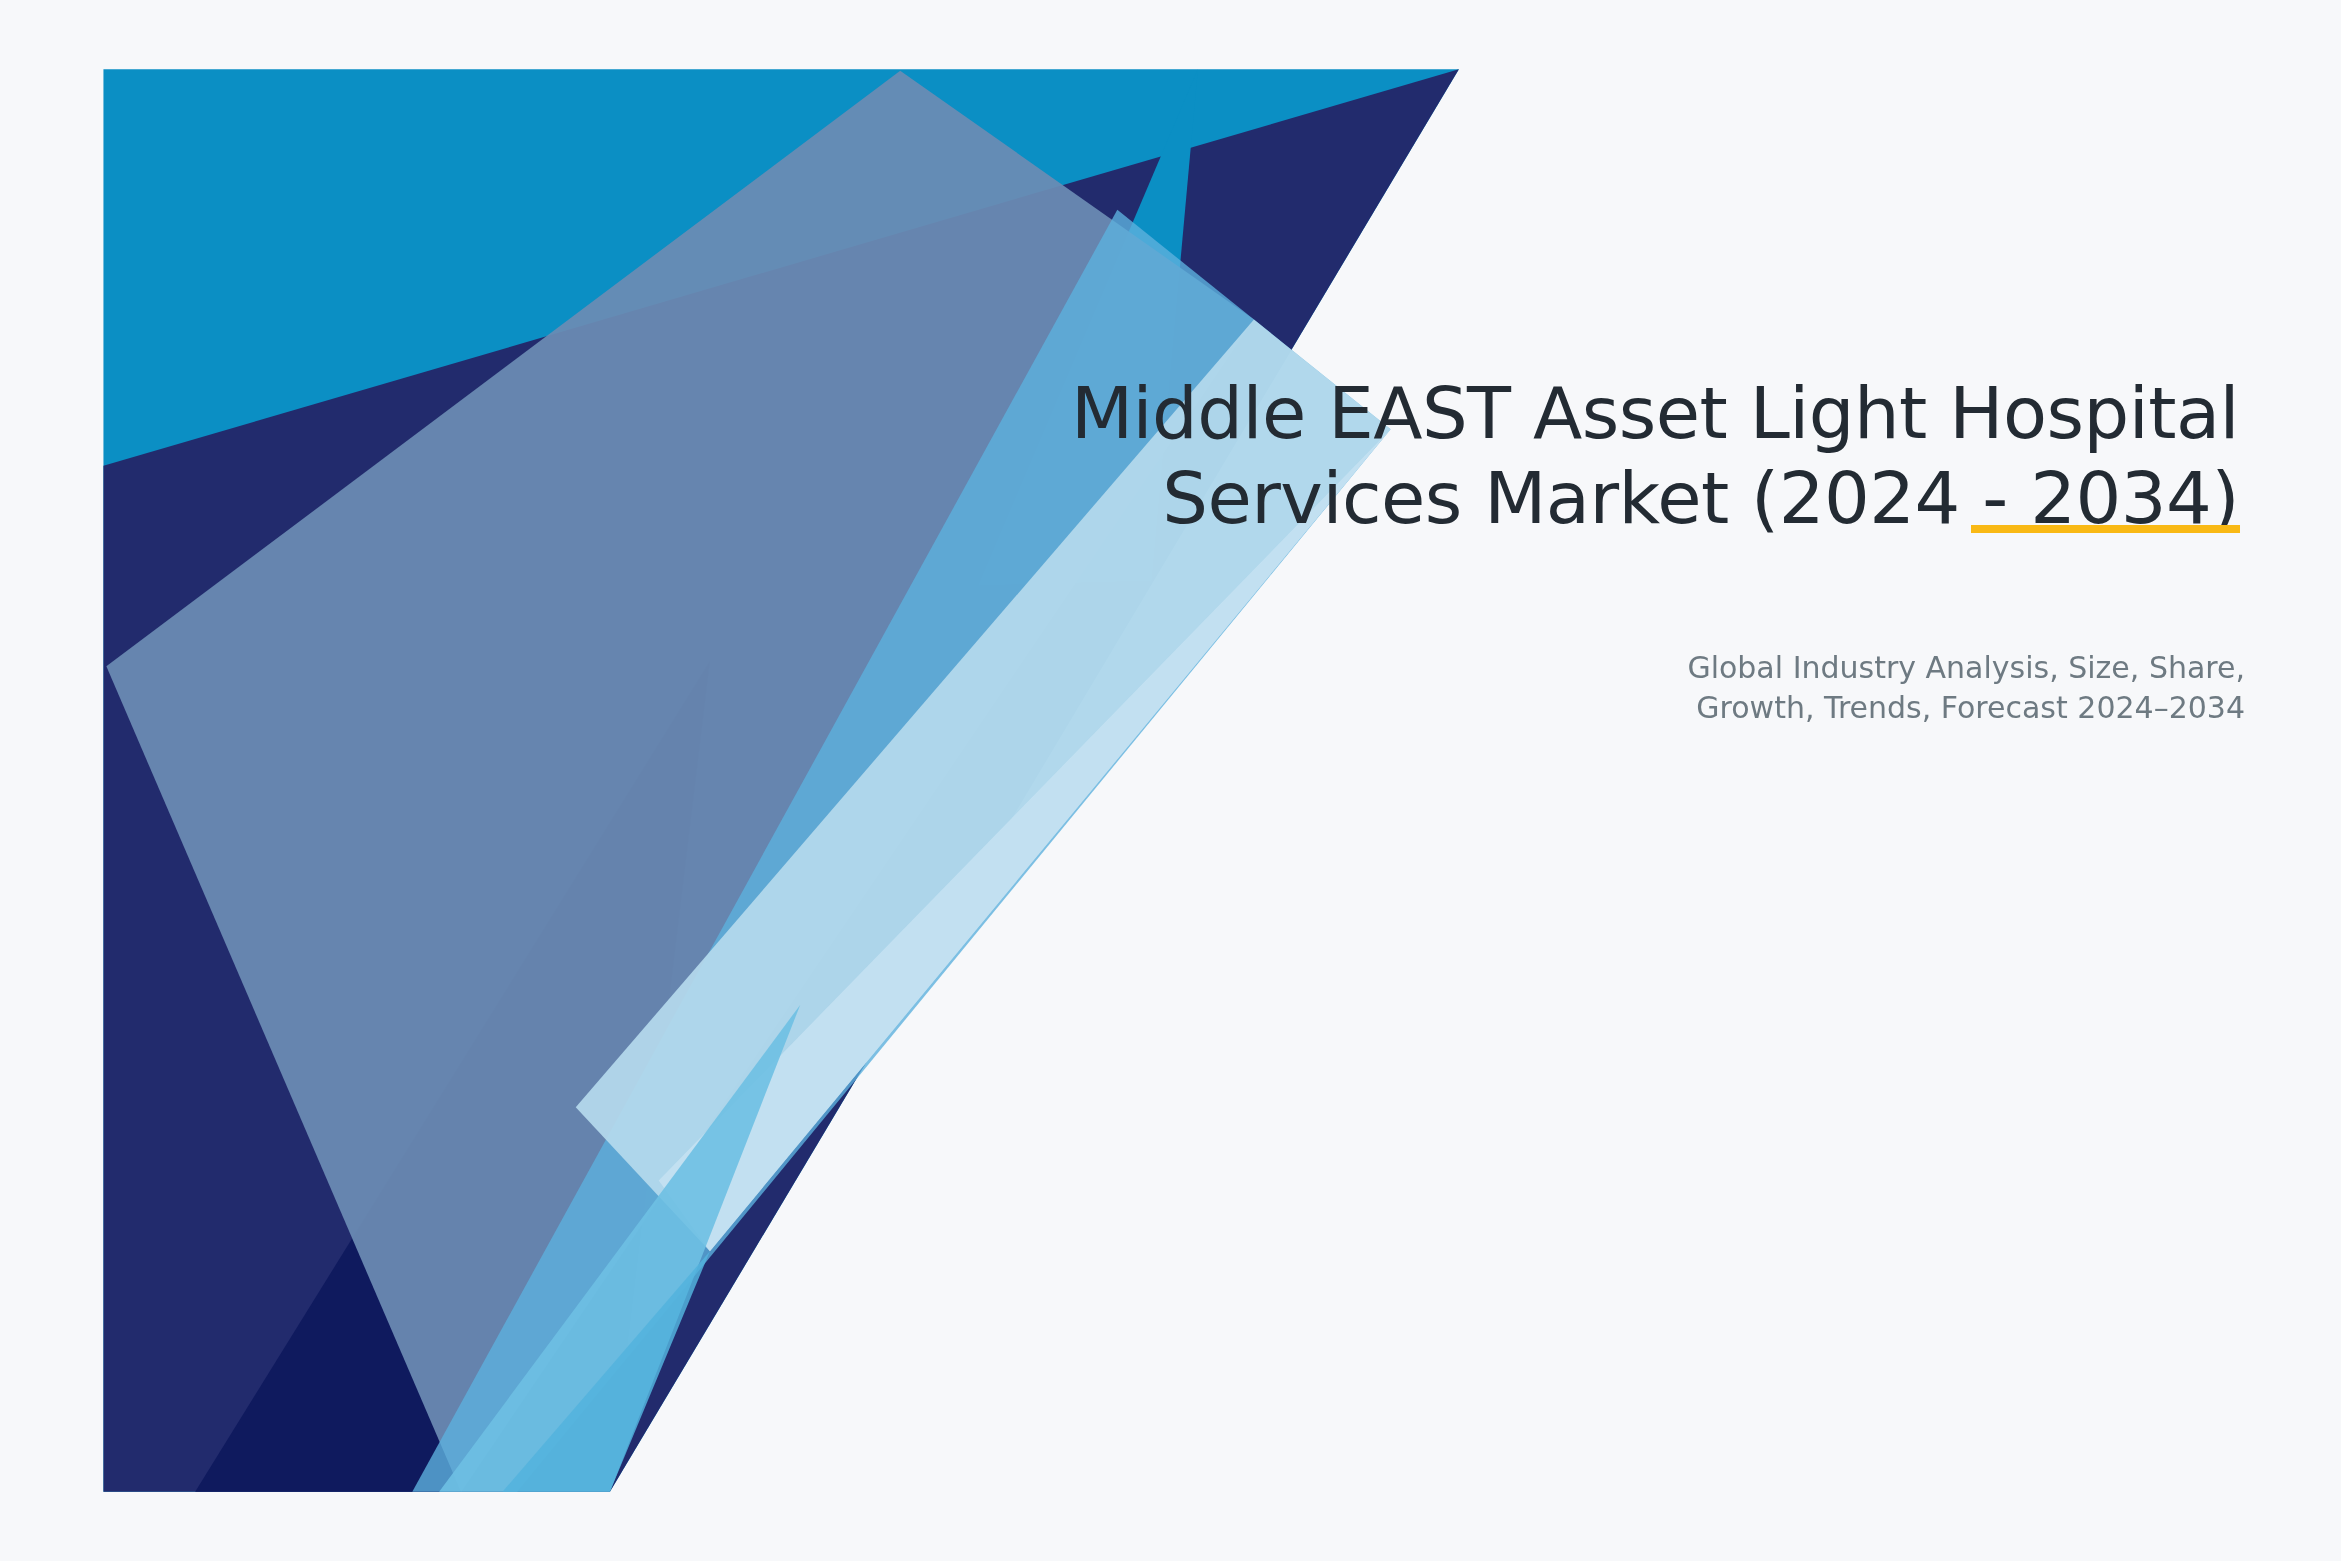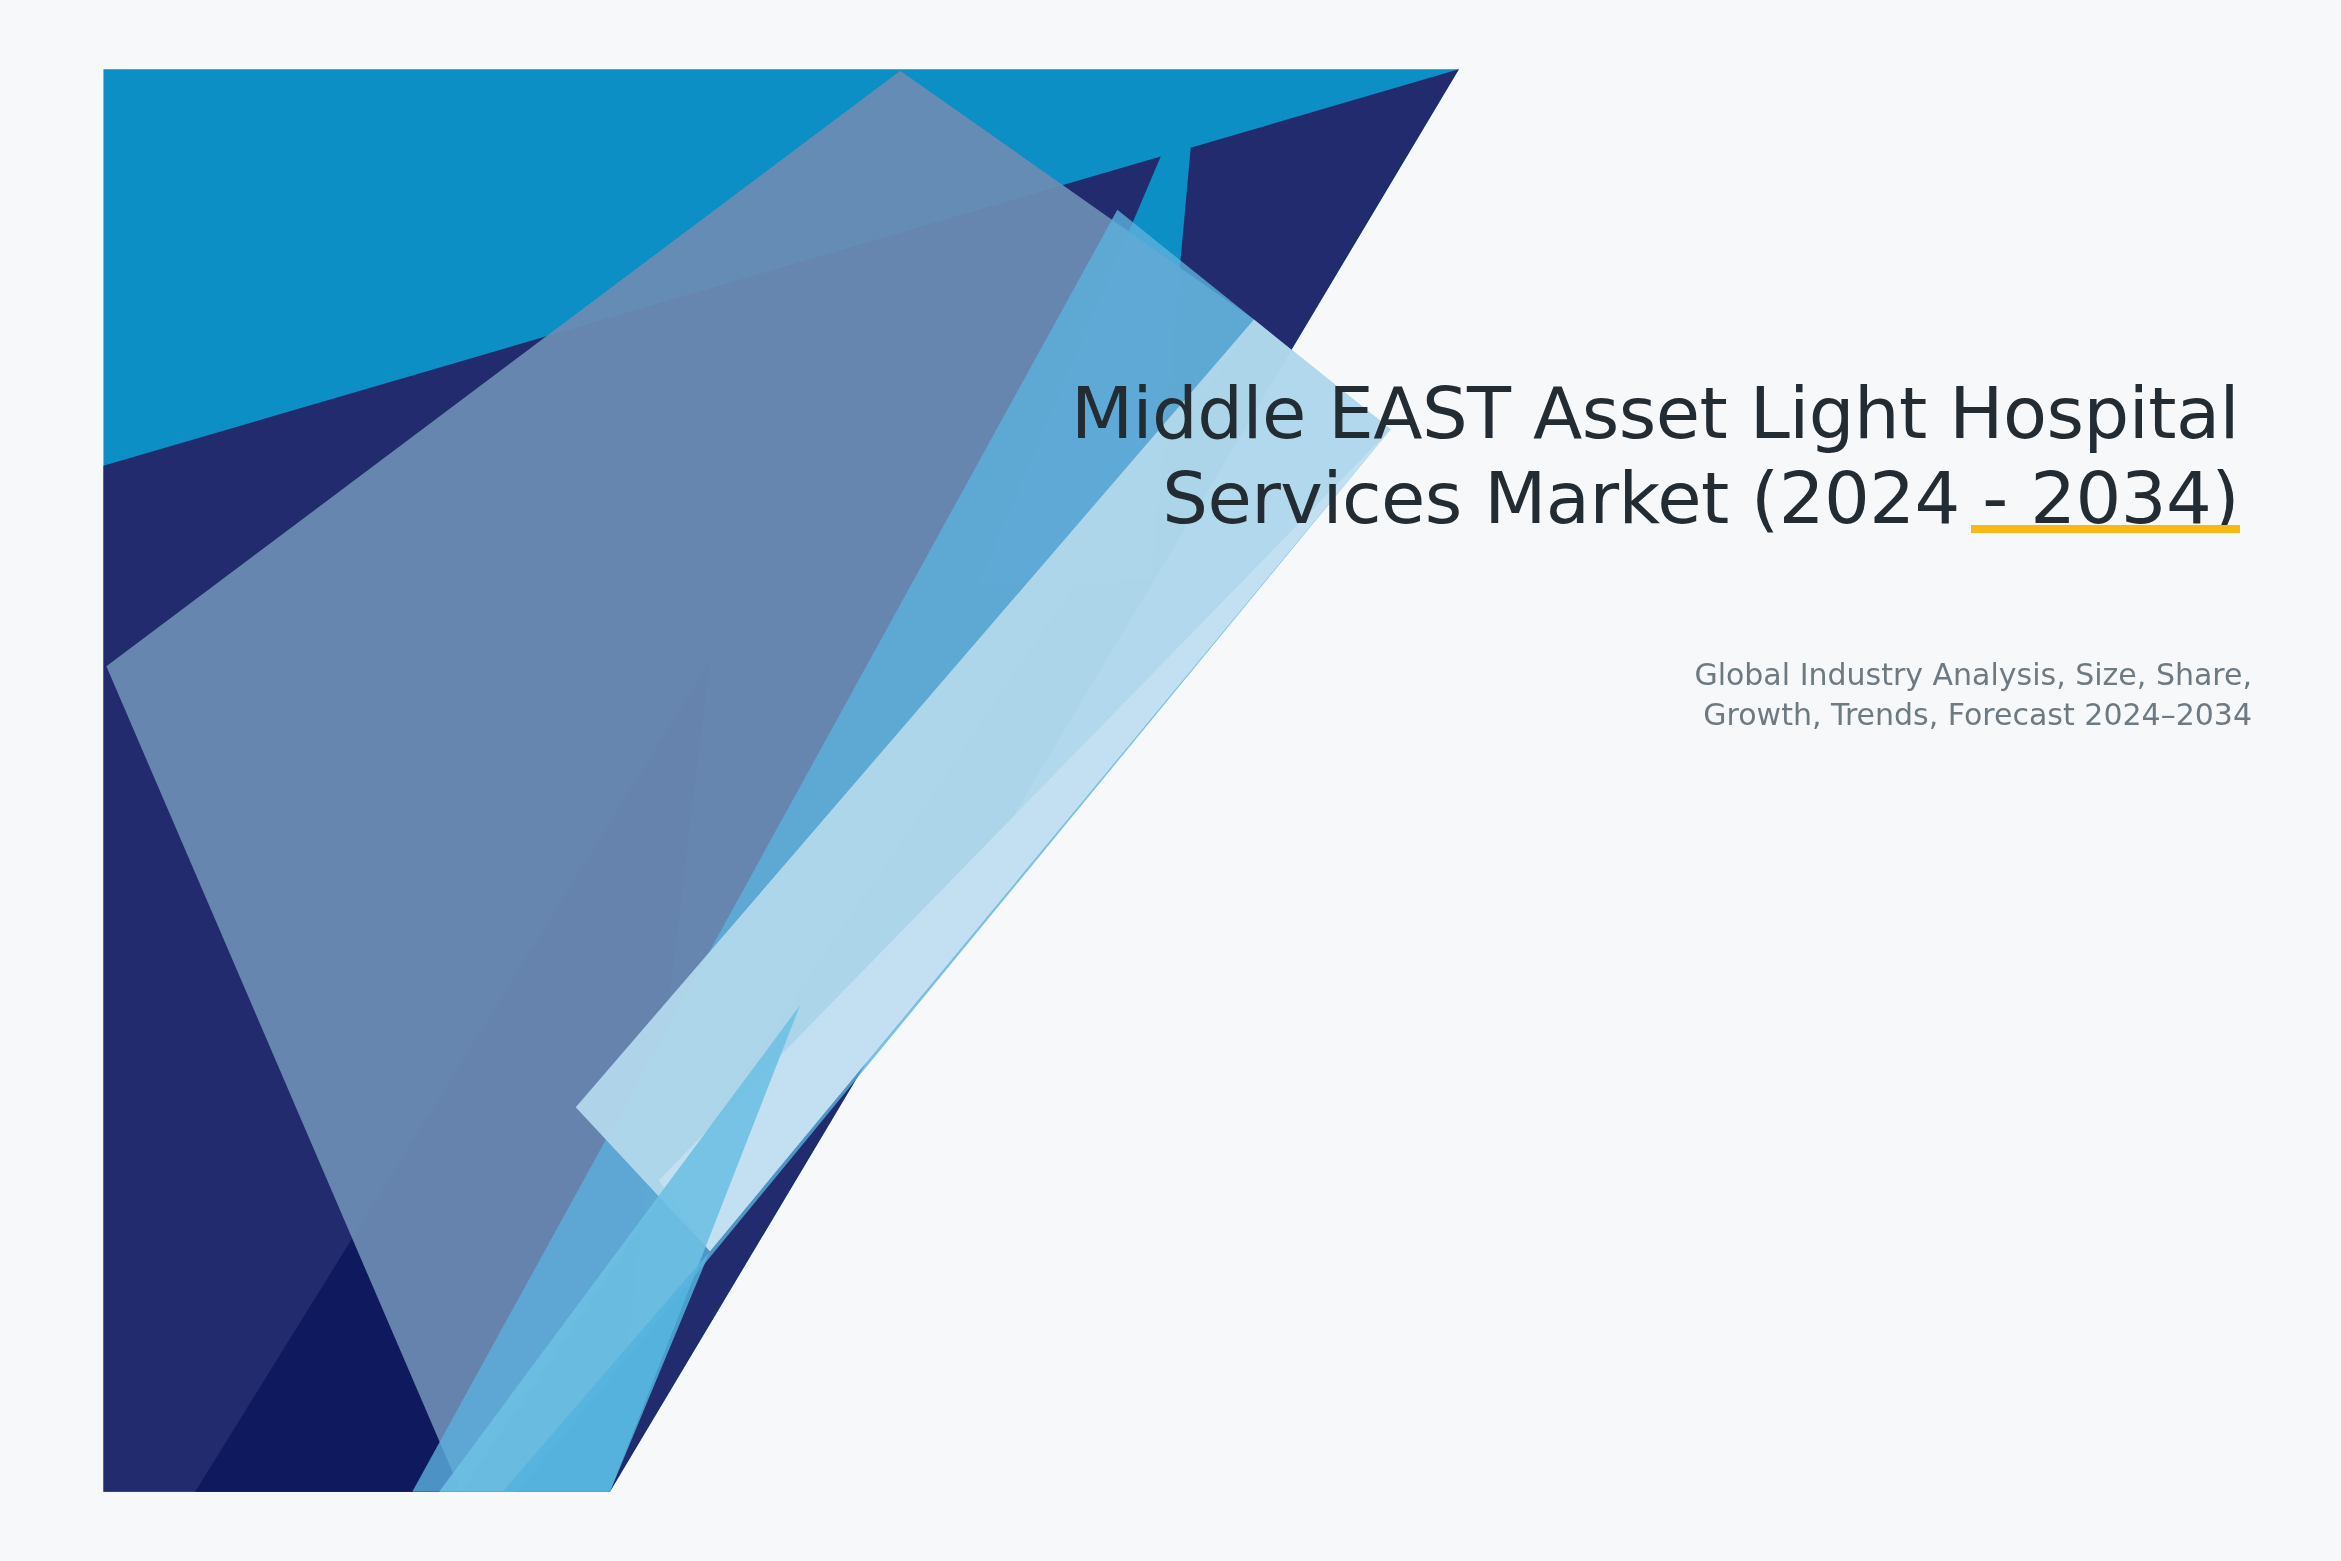--- a/index.html
+++ b/index.html
@@ -57,21 +57,21 @@
     position: absolute;
     left: 1415px;
     top: 643px;
     width: 825px;
     text-align: right;
     font-family: "DejaVu Sans", sans-serif;
     font-size: 30px;
     line-height: 1.34;
     color: #6e7a82;
     font-weight: 400;
-    margin: 12px;
+    margin: 5px;
     white-space: pre-line;
     z-index: 4;
   }
 </style>
 </head>
 <body>
 
 <div id="cover">
 
   <svg class="art" viewBox="0 0 4800 3200" preserveAspectRatio="none">

